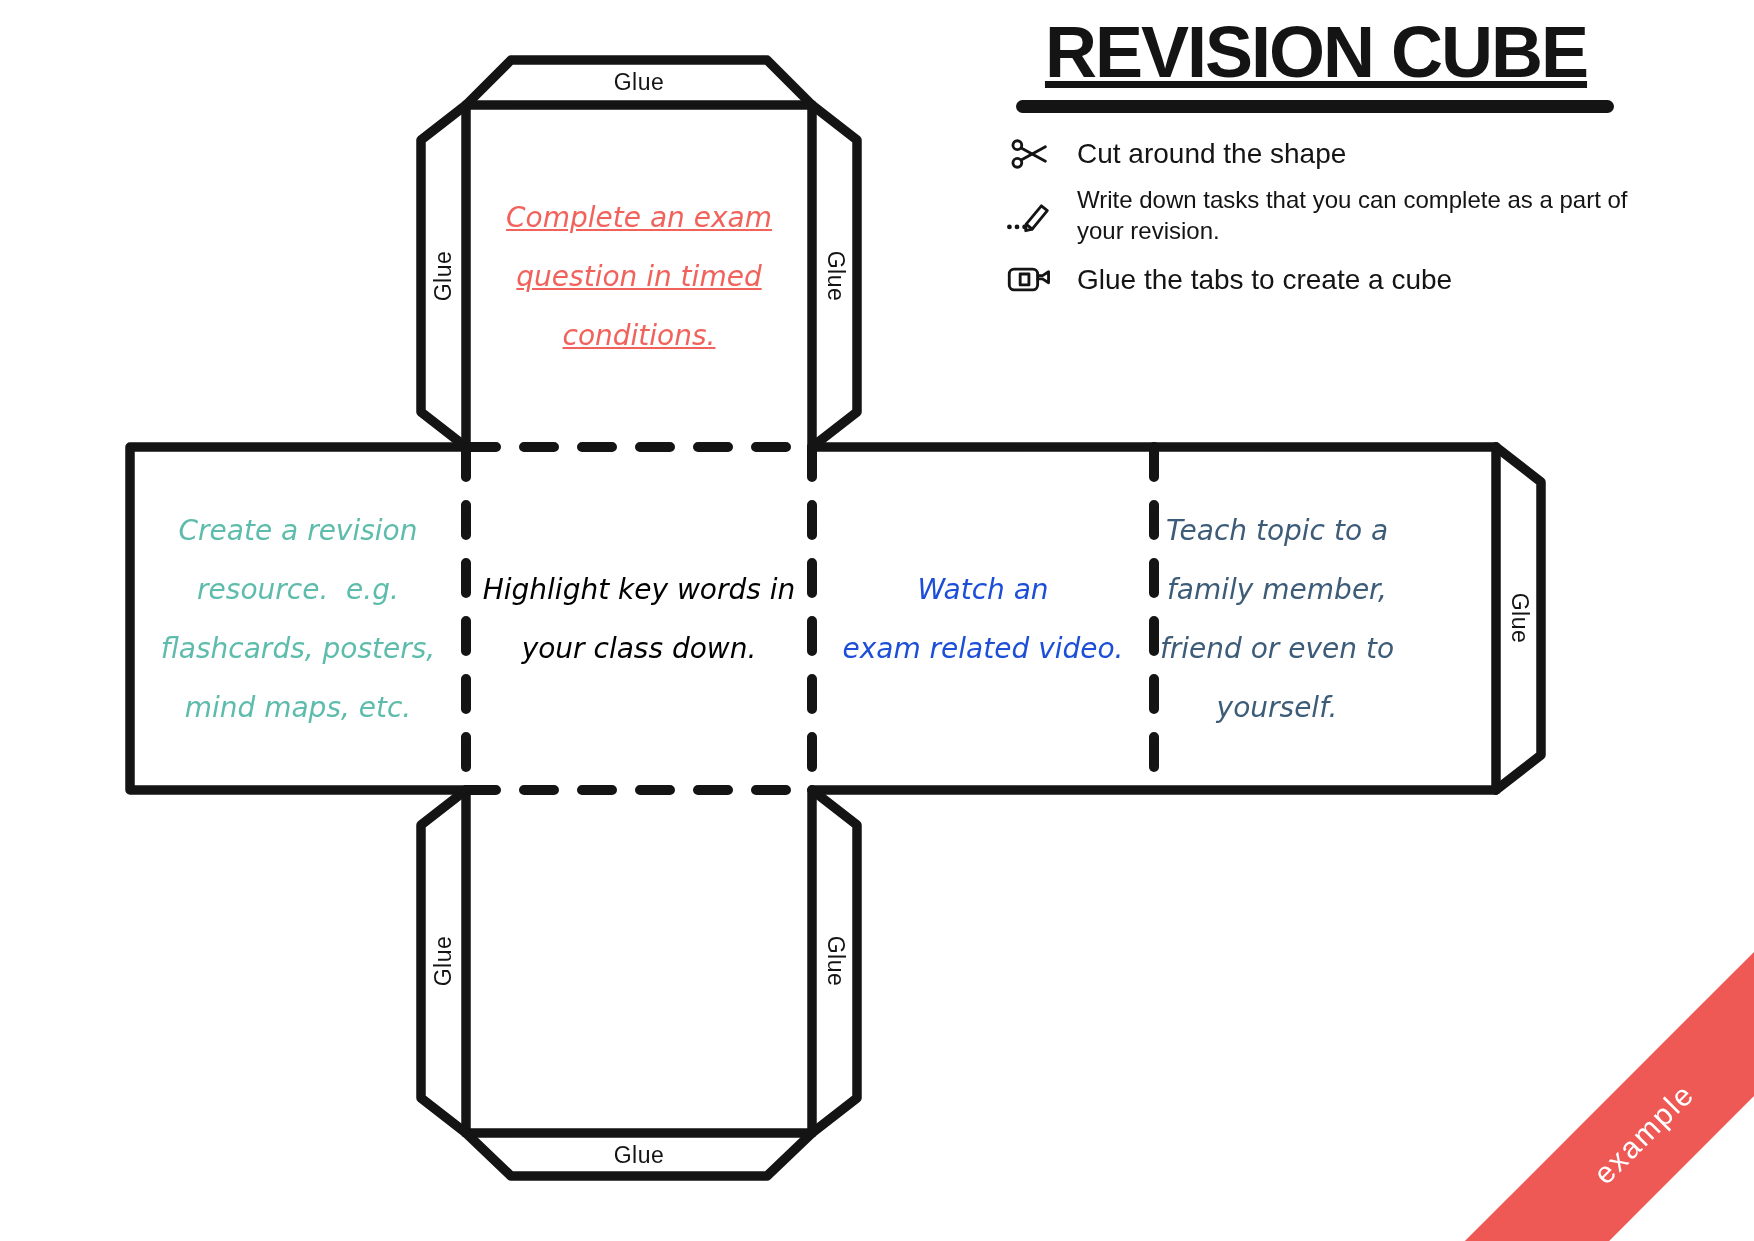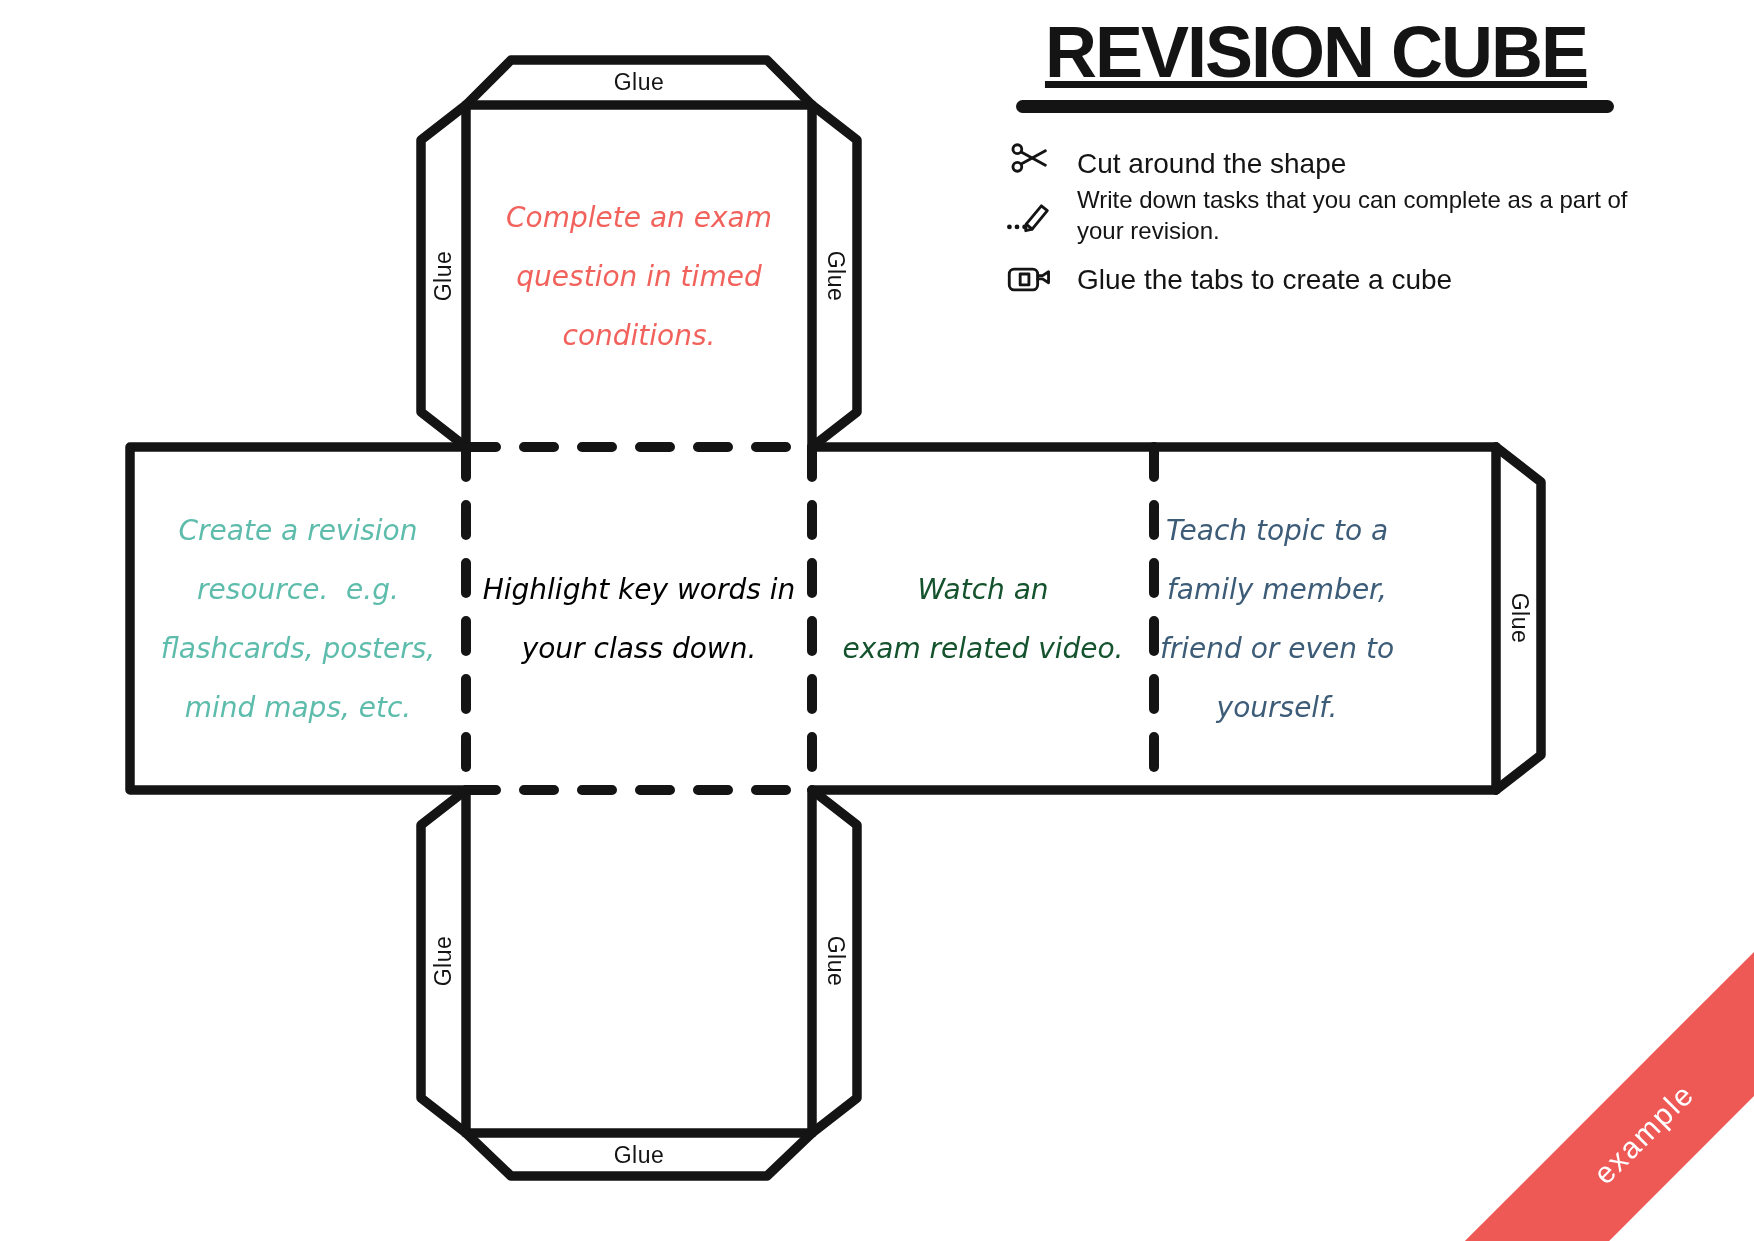--- a/index.html
+++ b/index.html
@@ -38,21 +38,21 @@
   }
   .underline {
     position:absolute; left:1016px; top:100px; width:598px; height:13px;
     background:#141414; border-radius:7px;
   }
   .instructions { position:absolute; left:993px; top:128px; width:760px;
     display:flex; flex-direction:column; }
   .inst-row { display:flex; align-items:center; }
   .inst-row .icon-cell { flex:0 0 74px; display:flex; align-items:center; justify-content:center; }
   .inst-row .inst-text { font-size:28px; margin-left:10px; }
-  .r1 { height:56px; } .r2 { height:52px;align-items:flex-end; } .r3 { height:70px; }
+  .r1 { height:56px; } .r2 { height:52px; } .r3 { height:70px; }
   .r4 { height:62px; } .r5 { height:60px; }
   .r3 .inst-text { font-size:24px; line-height:31px; max-width:600px; }
   .icon-cell svg { stroke:#141414; fill:none; stroke-width:2.6;
     stroke-linecap:round; stroke-linejoin:round; }
 
   
   .ribbon {
     position:absolute; left:1334px; top:1083px; width:620px; height:102px;
     transform:rotate(-45deg); display:flex; align-items:center; justify-content:center;
   }
@@ -87,36 +87,36 @@
     </g>
     <g stroke="#141414" stroke-width="10" fill="none" stroke-linecap="round" stroke-dasharray="30 28">
       <path d="M466 447 L812 447"></path>
       <path d="M466 790 L812 790"></path>
       <path d="M466 447 L466 790"></path>
       <path d="M812 447 L812 790"></path>
       <path d="M1154 447 L1154 790"></path>
     </g>
   </svg>
 
-  <div class="face-text ft-top" style="color: rgb(242, 98, 92);">
+  <div class="face-text ft-top" style="color: rgb(242, 98, 92); text-decoration: underline;">
     <span>Complete an exam</span>
     <span>question in timed</span>
     <span>conditions.</span>
   </div>
   <div class="face-text ft-left" style="color: rgb(93, 188, 171);">
     <span>Create a revision</span>
     <span>resource.  e.g.</span>
     <span>flashcards, posters,</span>
     <span>mind maps, etc.</span>
   </div>
   <div class="face-text ft-center" style="color: #000000;">
     <span>Highlight key words in</span>
     <span>your class down.</span>
   </div>
-  <div class="face-text ft-video" style="color: #14532d;">
+  <div class="face-text ft-video" style="color: #1d4ed8;">
     <span>Watch an</span>
     <span>exam related video.</span>
   </div>
   <div class="face-text ft-teach" style="color: rgb(61, 92, 120);">
     <span>Teach topic to a</span>
     <span>family member,</span>
     <span>friend or even to</span>
     <span>yourself.</span>
   </div>
 

